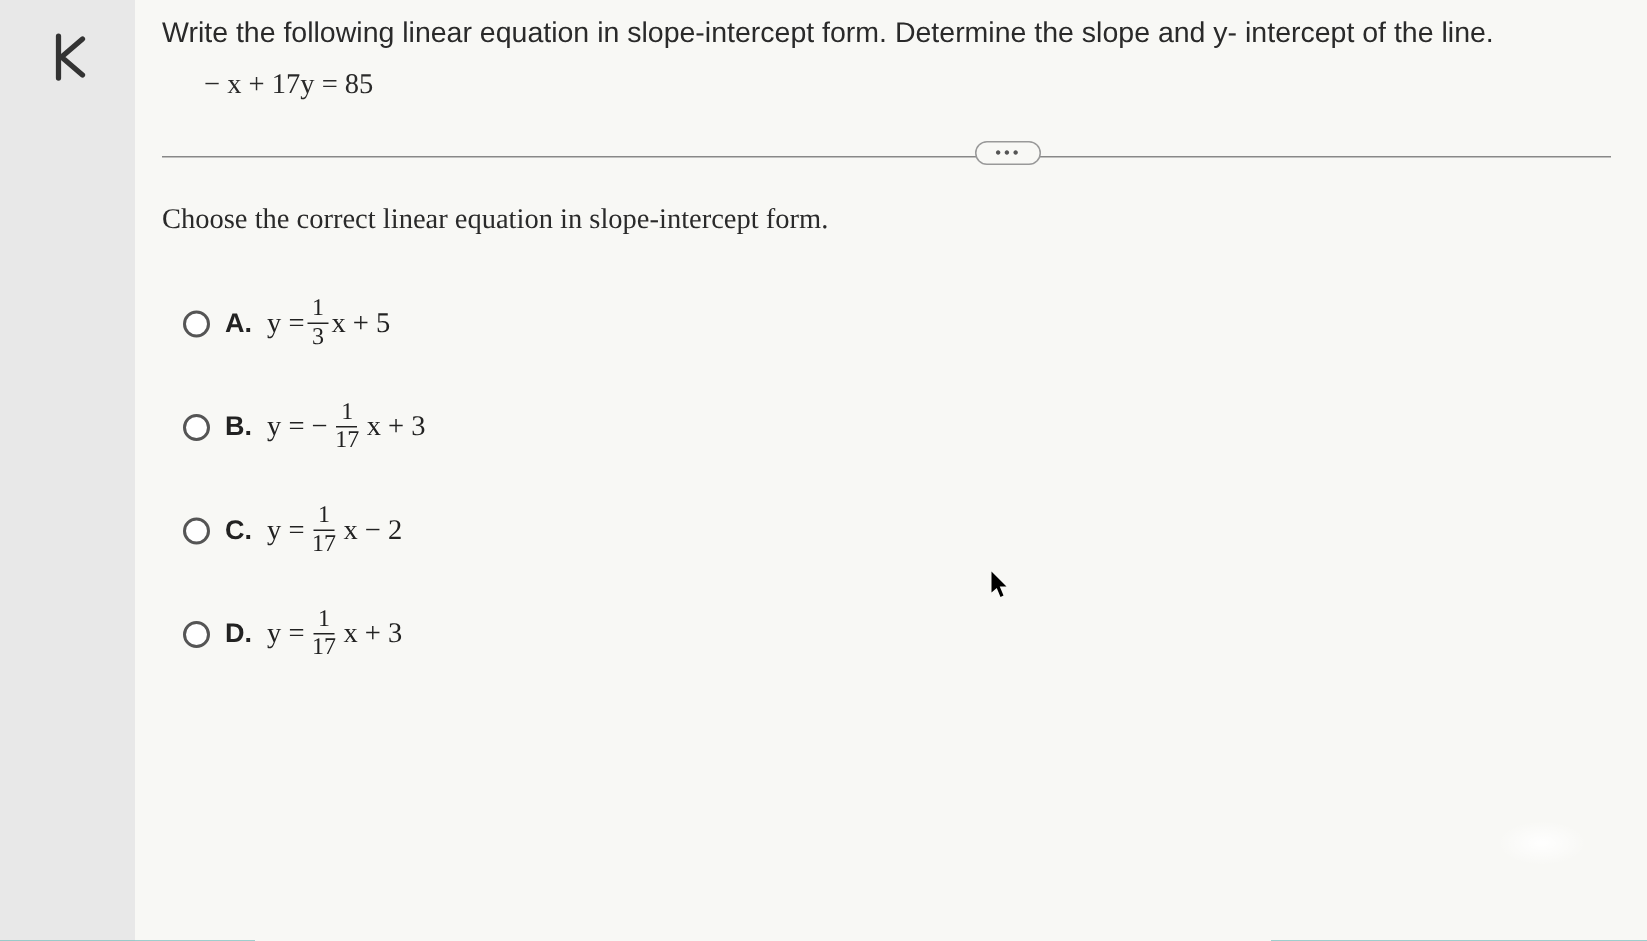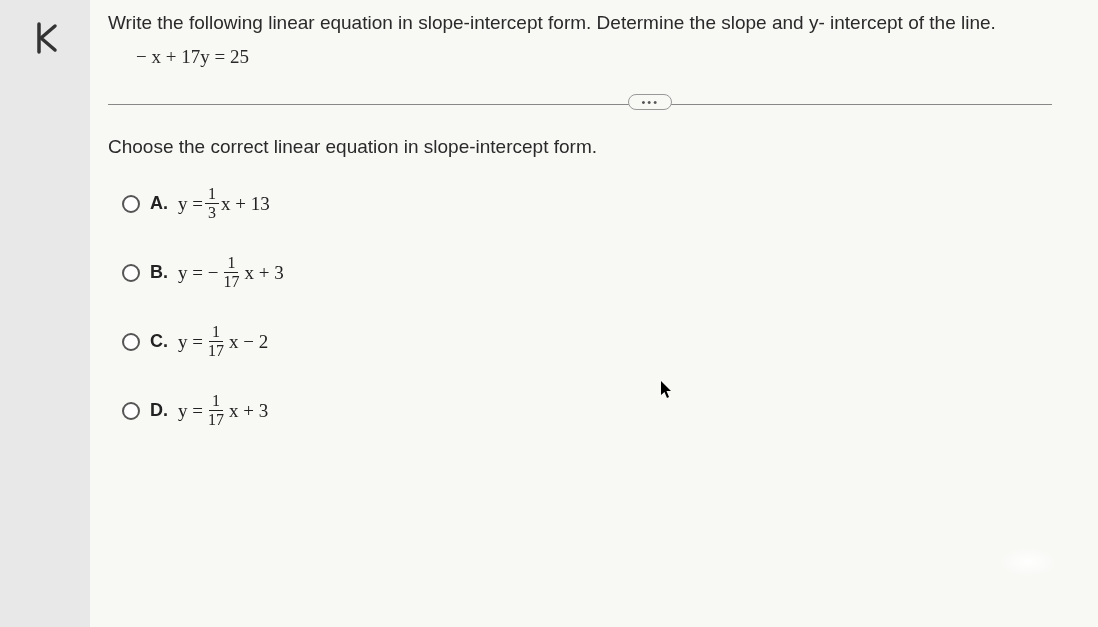--- a/index.html
+++ b/index.html
@@ -9,33 +9,33 @@
     width: 90px; height: 100%; background: #e8e8e8;
     display: flex; flex-direction: column; align-items: center;
     padding-top: 14px;
   }
   .back-btn {
     width: 48px; height: 48px; display: flex; align-items: center; justify-content: center;
     cursor: pointer; color: #444; background: transparent; border: none;
   }
   .content-wrap {
     flex: 1; background: #f8f8f5; position: relative;
-    padding: 12px 46px 20px 18px;
+    padding: 12px 24px 20px 18px;
   }
   .question-text { font-size: 19px; color: #2a2a2a; margin-bottom: 12px; }
   .equation-given { font-size: 19px; color: #2a2a2a; margin-left: 28px; font-family: "Times New Roman", serif; margin-bottom: 26px; }
   .hr-row { position: relative; height: 20px; margin-bottom: 22px; }
   .hr-line { position: absolute; top: 10px; left: 0; right: 0; height: 1px; background: #888; }
   .pill {
     position: absolute; right: 380px; top: 0;
     border: 1px solid #999; background: #f8f8f5; border-radius: 10px;
     padding: 1px 12px; font-size: 11px; color: #555; letter-spacing: 2px;
     cursor: pointer;
   }
-  .prompt { font-size: 19px; color: #2a2a2a; margin-bottom: 28px; }
+  .prompt { font-size: 19px; color: #2a2a2a; margin-bottom: 40px; font-family: Liberation Serif, serif; }
   .choices { margin-left: 14px; }
   .choice { display: flex; align-items: center; margin-bottom: 34px; cursor: pointer; }
   .radio {
     width: 18px; height: 18px; border: 2px solid #555; border-radius: 50%;
     margin-right: 10px; flex-shrink: 0; background: #fff;
   }
   .choice-label { font-weight: bold; font-size: 18px; color: #222; margin-right: 10px; font-family: Arial, sans-serif; }
   .math { font-family: "Times New Roman", serif; font-size: 19px; color: #222; display: flex; align-items: center; }
   .frac { display: inline-flex; flex-direction: column; align-items: center; vertical-align: middle; margin: 0 2px; line-height: 1; }
   .frac .num { border-bottom: 1.5px solid #222; padding: 0 3px 1px 3px; font-size: 16px; }
@@ -58,41 +58,41 @@
     <svg width="36" height="36" viewBox="0 0 36 36" fill="none" stroke="#333" stroke-width="3.5" stroke-linecap="round" stroke-linejoin="round">
       <line x1="12" y1="4" x2="12" y2="32"></line>
       <polyline points="28,6 14,18 28,30"></polyline>
     </svg>
   </button>
 </div>
 
 <div class="content-wrap">
 
   <div class="question-text">Write the following linear equation in slope-intercept form. Determine the slope and y- intercept of the line.</div>
-  <div class="equation-given">− x + 17y = 25</div>
+  <div class="equation-given">− x + 17y = 85</div>
 
   <div class="hr-row">
     <div class="hr-line"></div>
     <div class="pill">•••</div>
   </div>
 
   <div class="prompt">Choose the correct linear equation in slope-intercept form.</div>
 
   <div class="choices">
 
     <label class="choice">
       <span class="radio"></span>
       <span class="choice-label">A.</span>
       <span class="math">
         <span>y = </span>
         <span class="frac">
           <span class="num">1</span>
           <span class="den">3</span>
         </span>
-        <span>x + 13</span>
+        <span>x + 5</span>
       </span>
     </label>
 
     <label class="choice">
       <span class="radio"></span>
       <span class="choice-label">B.</span>
       <span class="math">
         <span>y = − </span>
         <span class="frac">
           <span class="num">1</span>

